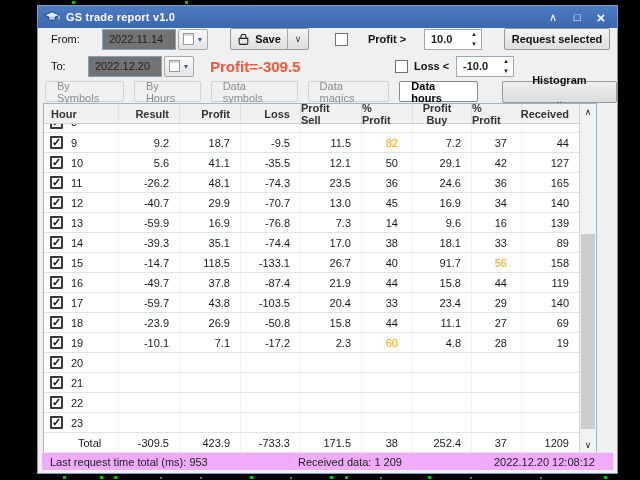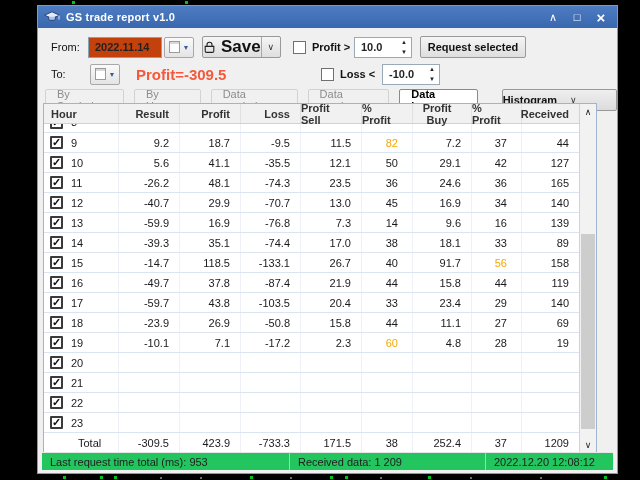--- a/index.html
+++ b/index.html
@@ -21,40 +21,40 @@
   }
   .title{color:#fff;font-size:11px;font-weight:600;margin-left:6px;flex:1;
     white-space:nowrap;letter-spacing:.2px;}
   .tb-btns{display:flex;gap:4px;}
   .tb-btn{width:20px;height:18px;color:#fff;display:flex;align-items:center;
     justify-content:center;font-size:11px;}
   .tb-btn.close{font-size:15px;font-weight:700;}
 
   
   .trow{display:flex;align-items:center;height:22px;margin-left:13px;}
-  .trow1{margin-top:8px;}
+  .trow1{margin-top:0;gap:14px;}
   .trow2{margin-top:5px;}
   .lbl{width:37px;font-size:11px;color:#111;}
   .datefield{display:flex;align-items:center;}
-  .dateval{width:74px;height:21px;border:1px solid #8aa0b8;background:#c2410c;
-    font-size:11px;line-height:19px;padding-left:6px;box-sizing:border-box;font-weight:700;color:#222;}
+  .dateval{width:74px;height:21px;border:1px solid #8aa0b8;background:#737373;
+    font-size:11px;line-height:19px;padding-left:6px;box-sizing:border-box;font-weight:400;color:#222;}
   .datebtn{width:30px;height:21px;margin-left:2px;border:1px solid #a8a8a8;border-radius:2px;
     background:linear-gradient(#fafafa,#e4e4e4);display:flex;align-items:center;
     justify-content:center;gap:3px;box-sizing:border-box;}
   .calglyph{width:9px;height:10px;background:#fff;border:1px solid #9a9a9a;
     box-shadow:inset 0 2px 0 #d8d8d8;}
   .darr{font-size:7px;color:#3a5fa0;line-height:1;}
   .btn{height:22px;background:linear-gradient(#f5f5f5,#dedede);border:1px solid #999;
     border-radius:2px;font-size:11px;color:#111;display:flex;align-items:center;
     justify-content:center;box-sizing:border-box;font-weight:600;}
   .btn-rbt{width:88px;margin-left:8px;}
   .save{margin-left:8px;width:79px;height:22px;border:1px solid #999;border-radius:2px;
     background:linear-gradient(#f5f5f5,#dedede);display:flex;box-sizing:border-box;}
   .save-main{flex:1;display:flex;align-items:center;justify-content:center;gap:5px;
-    font-size:17px;font-weight:600;color:#111;}
+    font-size:11px;font-weight:600;color:#111;}
   .save-arrow{width:20px;border-left:1px solid #a8a8a8;display:flex;align-items:center;
     justify-content:center;font-size:9px;color:#333;}
   .chk{width:13px;height:13px;border:1px solid #707070;background:#fff;
     box-sizing:border-box;margin-left:12px;}
   .chklbl{font-size:11px;color:#111;margin-left:6px;width:40px;font-weight:600;}
   .spinner{width:58px;height:21px;border:1px solid #9aa8b8;background:#fff;display:flex;
     box-sizing:border-box;margin-left:2px;}
   .spin-val{flex:1;font-size:11px;line-height:19px;padding-left:6px;font-weight:600;color:#222;}
   .spin-btns{width:14px;display:flex;flex-direction:column;}
   .spin-up,.spin-down{flex:1;display:flex;align-items:center;justify-content:center;
@@ -64,21 +64,21 @@
   .spacer2{width:53px;}
 
   
   .tabbar{display:flex;align-items:center;margin:4px 0 16px 7px;height:21px;}
   .tab{height:21px;padding:0 11px;margin-right:10px;font-size:11px;color:#8c8c8c;
     background:#f0f0f0;border:1px solid #d2d2d2;border-radius:2px;display:flex;
     align-items:center;box-sizing:border-box;}
   .tab.active{background:#fff;border-color:#8a8a8a;color:#000;font-weight:600;}
   .histogram{margin-left:14px;width:122px;height:22px;border:1px solid #999;border-radius:2px;
     background:linear-gradient(#efefef,#dcdcdc);display:flex;align-items:center;
-    gap:13px;font-size:11px;font-weight:600;color:#111;box-sizing:border-box;}
+    justify-content:center;gap:13px;font-size:11px;font-weight:600;color:#111;box-sizing:border-box;flex-direction:column;}
   .histogram .chev{font-size:9px;color:#333;font-weight:400;}
 
   
   .table-outer{position:absolute;left:5px;top:97px;width:554px;height:351px;
     border:1px solid #9db5cd;background:#fff;display:flex;box-sizing:border-box;}
   .grid{flex:1;overflow:hidden;display:flex;flex-direction:column;}
   .t-hrow{display:flex;height:20px;background:#f1f1f1;border-bottom:1px solid #c9d2de;
     box-sizing:border-box;}
   .th{font-size:11px;font-weight:700;color:#333;display:flex;align-items:center;
     justify-content:flex-end;padding-right:10px;box-sizing:border-box;
@@ -115,21 +115,21 @@
   .vscroll{width:17px;flex:none;border-left:1px solid #c9d4e0;background:#f2f2f2;
     position:relative;box-sizing:border-box;}
   .sb-arrow{position:absolute;left:0;right:0;height:16px;display:flex;align-items:center;
     justify-content:center;font-size:9px;color:#222;}
   .sb-arrow.up{top:0;}
   .sb-arrow.down{bottom:0;}
   .sb-thumb{position:absolute;left:1px;right:1px;top:130px;height:195px;background:#cdcdcd;}
 
   
   .statusbar{position:absolute;left:4px;right:4px;bottom:3px;height:18px;
-    display:grid;grid-template-columns:247px 196px 1fr;background:#22c55e;}
+    display:grid;grid-template-columns:247px 196px 1fr;background:#f0abfc;}
   .sb-panel{display:flex;align-items:center;padding-left:8px;font-size:11px;color:#222;
     border-top:1px solid #e6e6e6;}
   .sb-panel + .sb-panel{border-left:1px solid #c4c4c4;}
 </style>
 </head>
 <body>
 
 <span class="tick" style="left:72px;top:1px;"></span>
 <span class="tick" style="left:185px;top:1px;"></span>
 <span class="tick" style="left:63px;top:476px;"></span>
@@ -194,20 +194,21 @@
         <span class="spin-up">▲</span>
         <span class="spin-down">▼</span>
       </span>
     </span>
     <span class="btn btn-rs">Request selected</span>
   </div>
 
   <div class="trow trow2">
     <span class="lbl">To:</span>
     <span class="datefield">
+      <span class="dateval">2022.12.20</span>
       <span class="datebtn">
         <span class="calglyph"></span>
         <span class="darr">▼</span>
       </span>
     </span>
     <span class="profit-summary">Profit=-309.5</span>
     <span class="spacer2"></span>
     <span class="chk"></span>
     <span class="chklbl">Loss &lt;</span>
     <span class="spinner">

